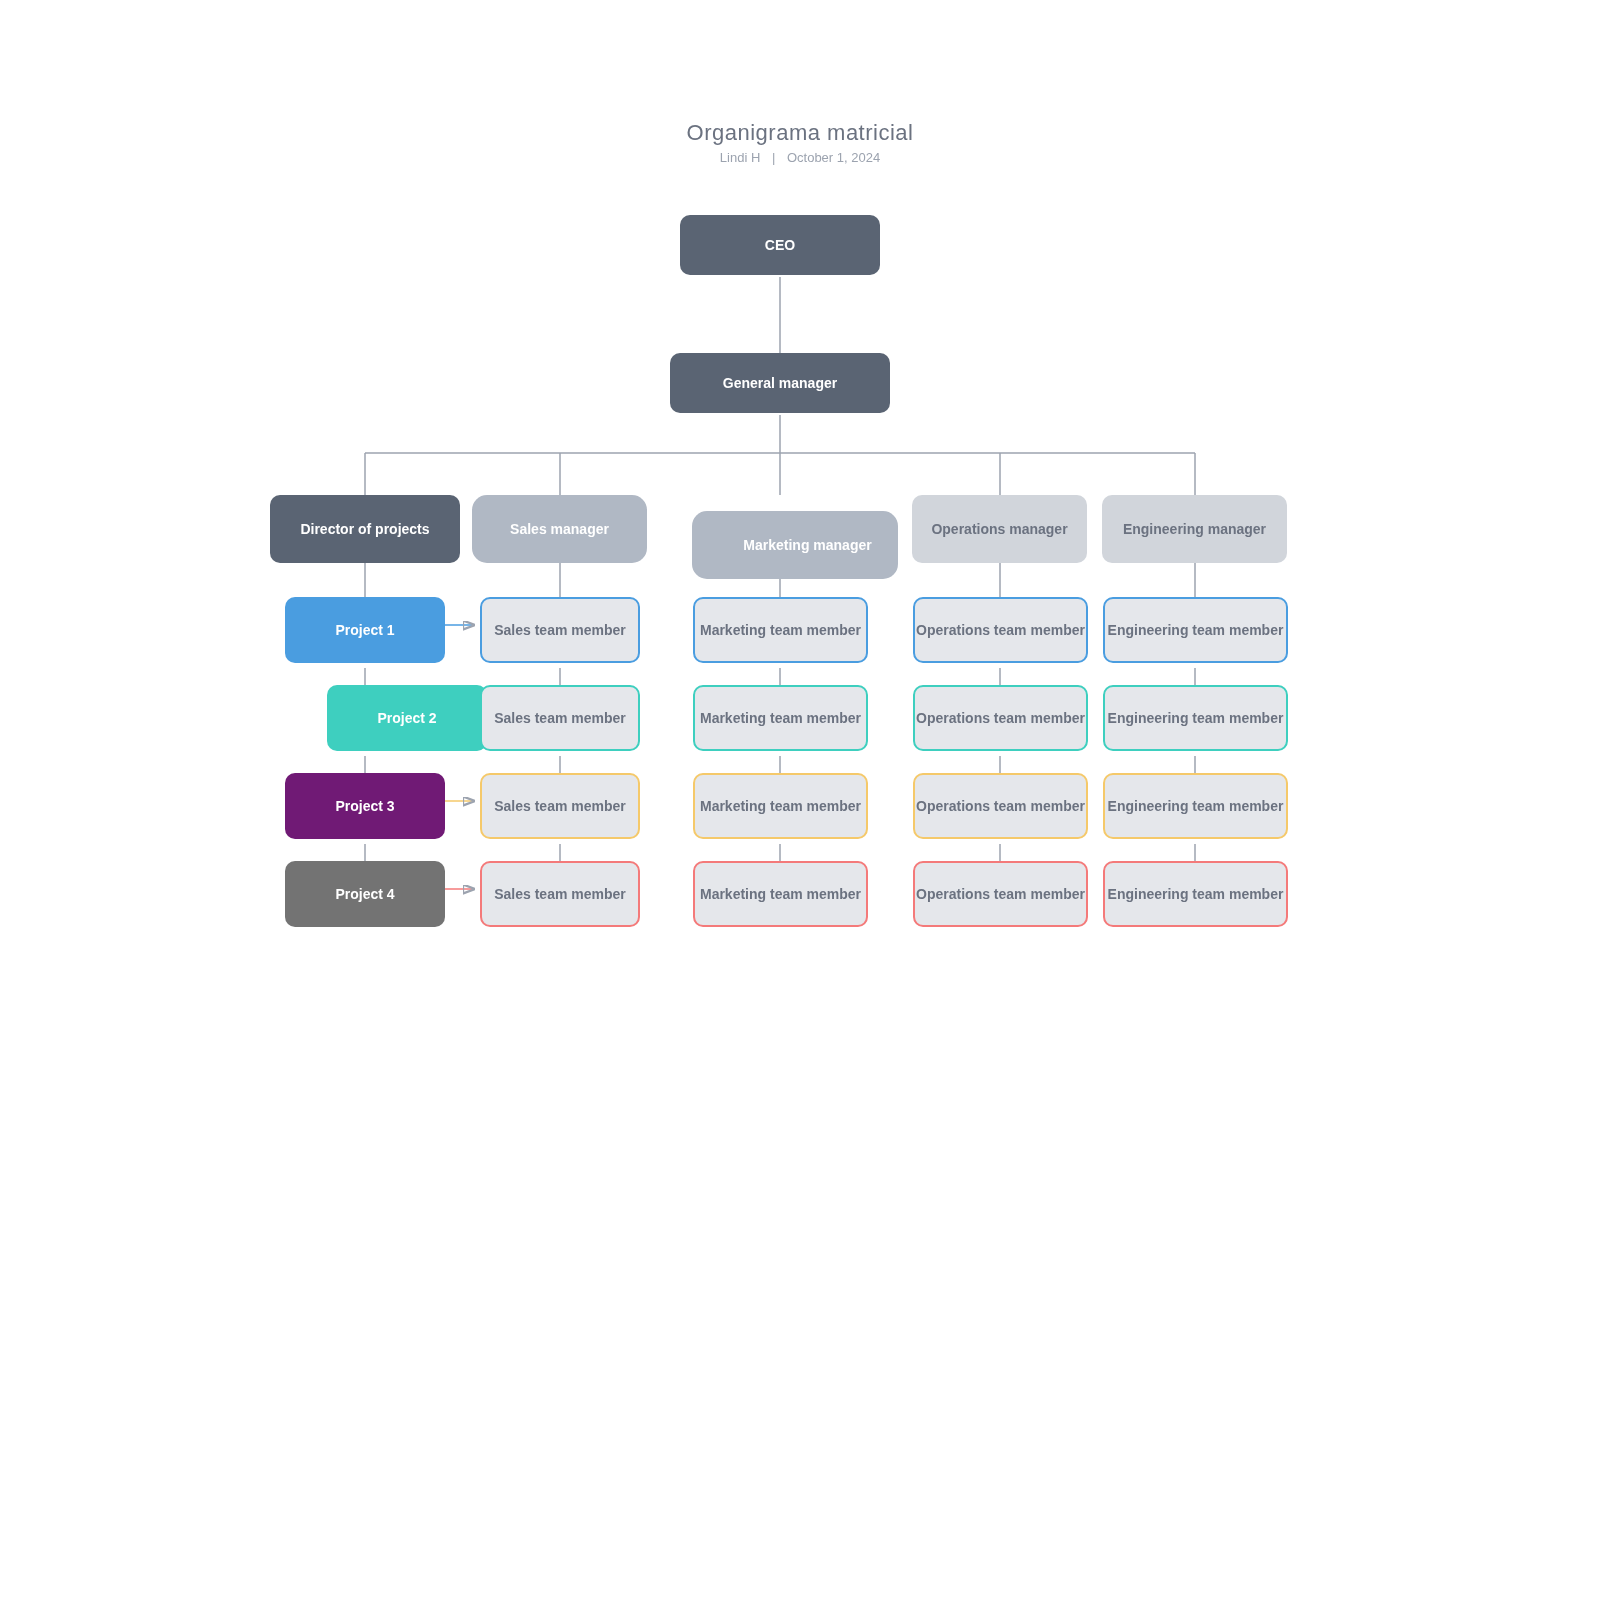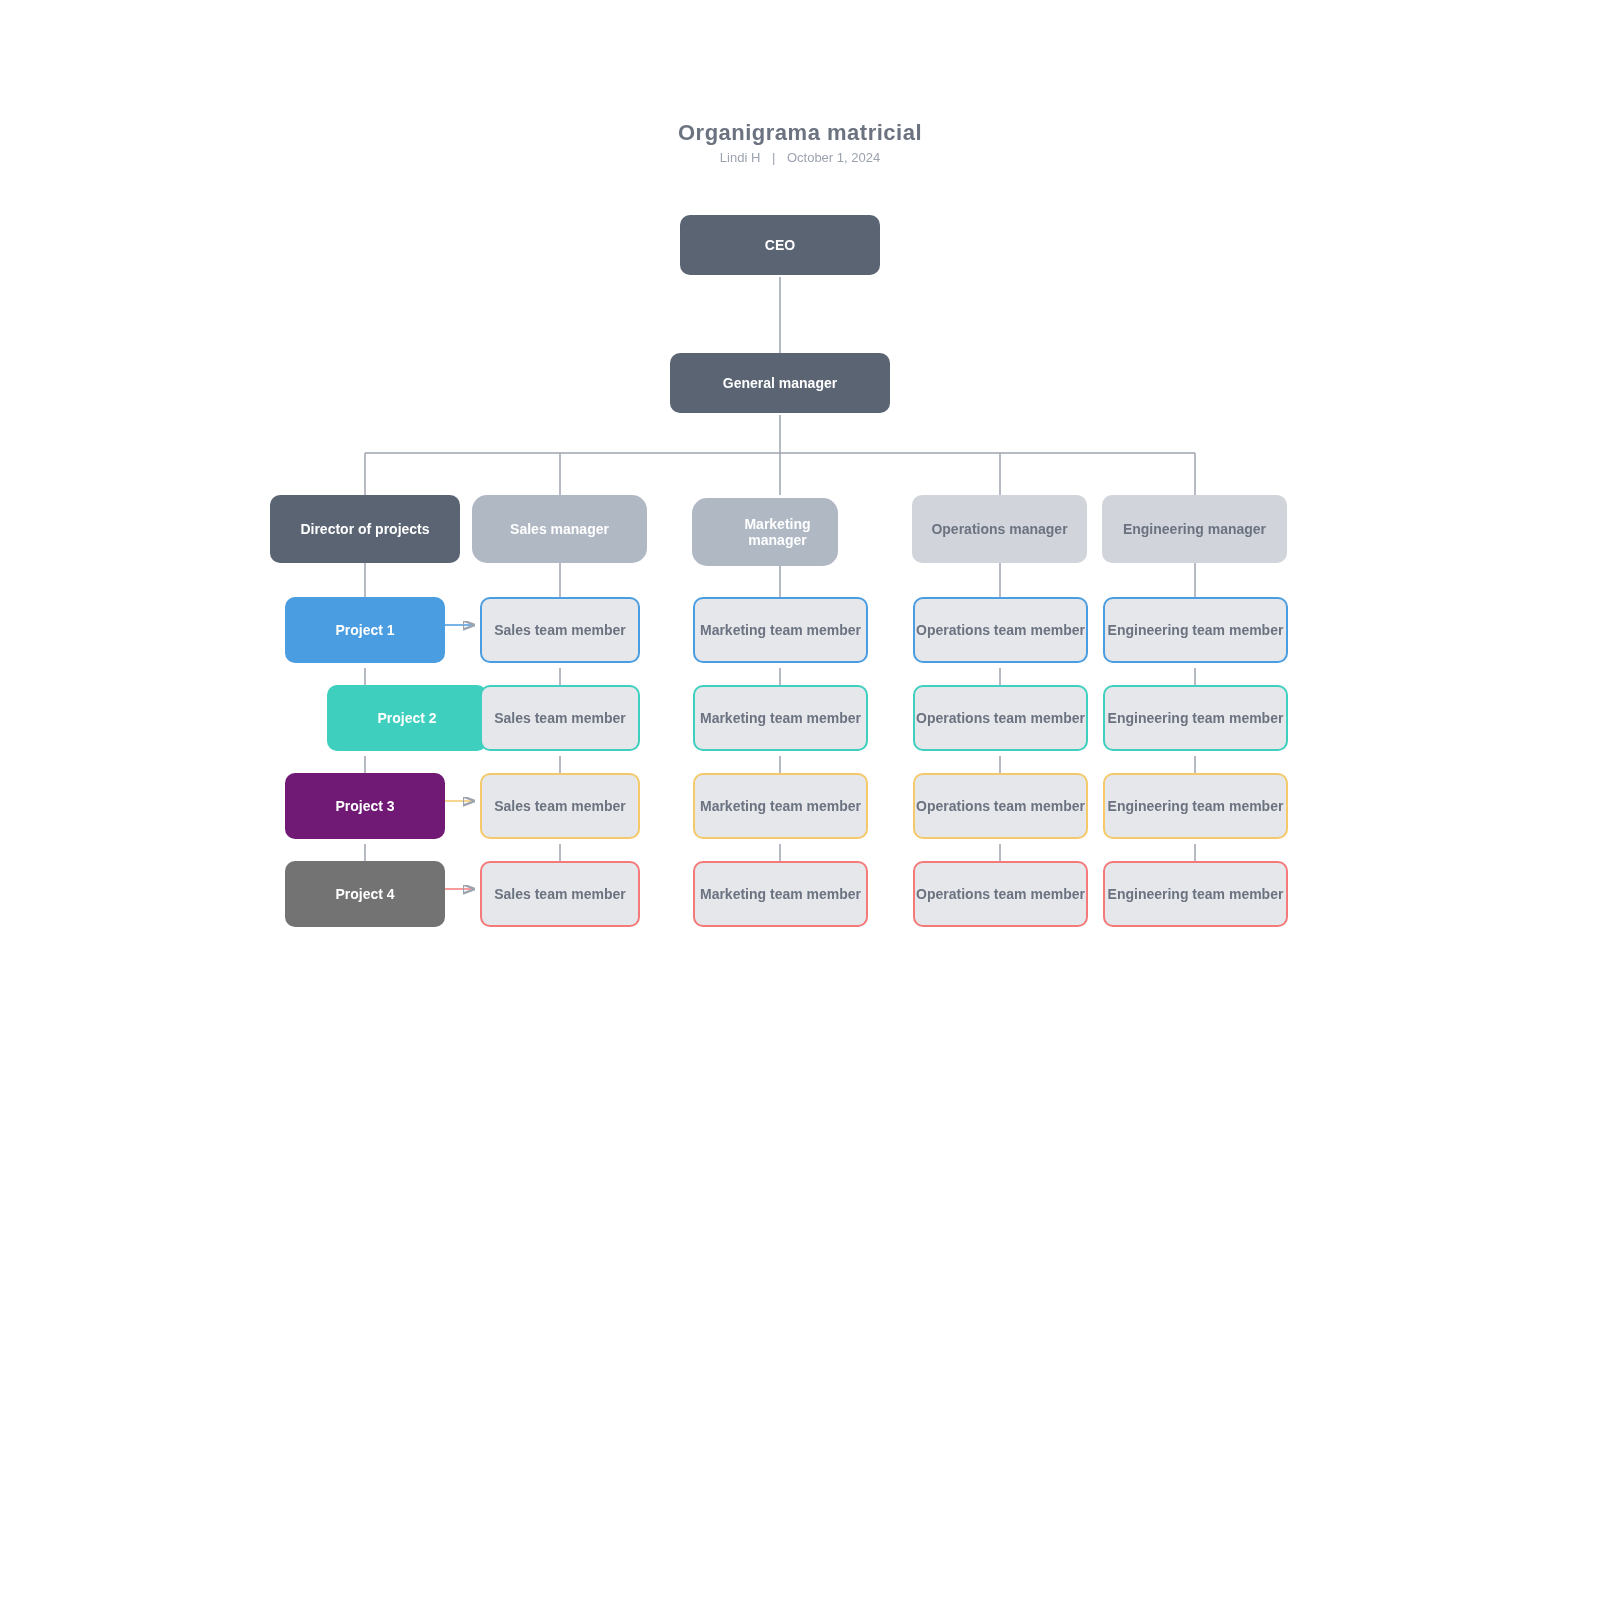--- a/index.html
+++ b/index.html
@@ -21,21 +21,21 @@
       padding-top: 120px;
     }
 
     .header {
       text-align: center;
       margin-bottom: 40px;
     }
 
     .header-title {
       font-size: 22px;
-      font-weight: 700;
+      font-weight: 400;
       color: #6b7280;
       letter-spacing: 0.5px;
     }
 
     .header-subtitle {
       font-size: 13px;
       color: #9ca3af;
       margin-top: 4px;
     }
 
@@ -222,21 +222,21 @@
     </div>
 
     <div class="node node-dark" style="width:190px;height:68px;left:70px;top:290px;">
       <span>Director of projects</span>
     </div>
 
     <div class="node node-gray" style="width:175px;height:68px;left:272px;top:290px;">
       <span>Sales manager</span>
     </div>
 
-    <div class="node node-gray" style="width:146px;height:68px;left:492px;top:293px;padding-left:25px;">
+    <div class="node node-gray" style="width:206px;height:68px;left:492px;top:306px;padding-left:25px;">
       <span>Marketing manager</span>
     </div>
 
     <div class="node node-light-gray" style="width:175px;height:68px;left:712px;top:290px;text-align:center;">
       <span>Operations manager</span>
     </div>
 
     <div class="node node-light-gray" style="width:185px;height:68px;left:902px;top:290px;">
       <span>Engineering manager</span>
     </div>

